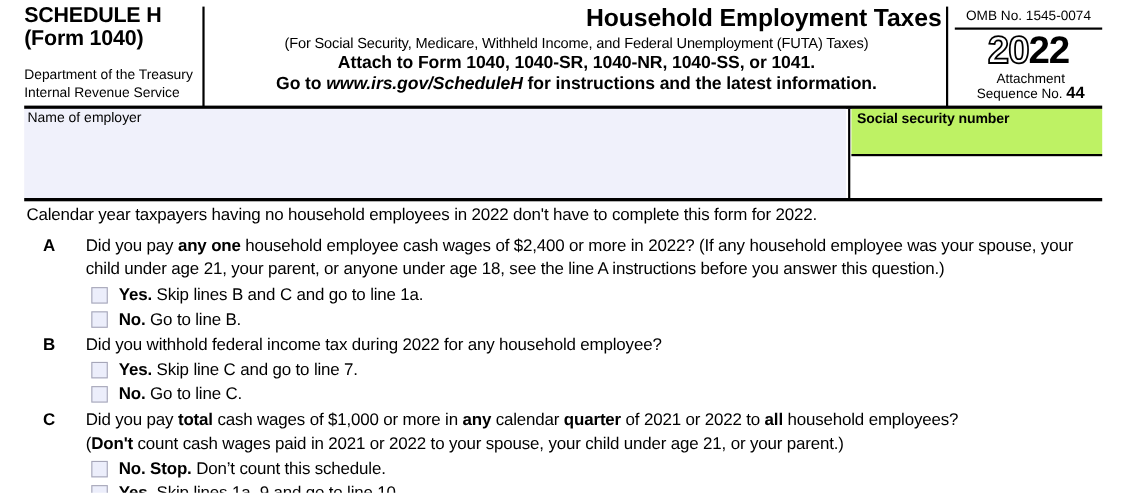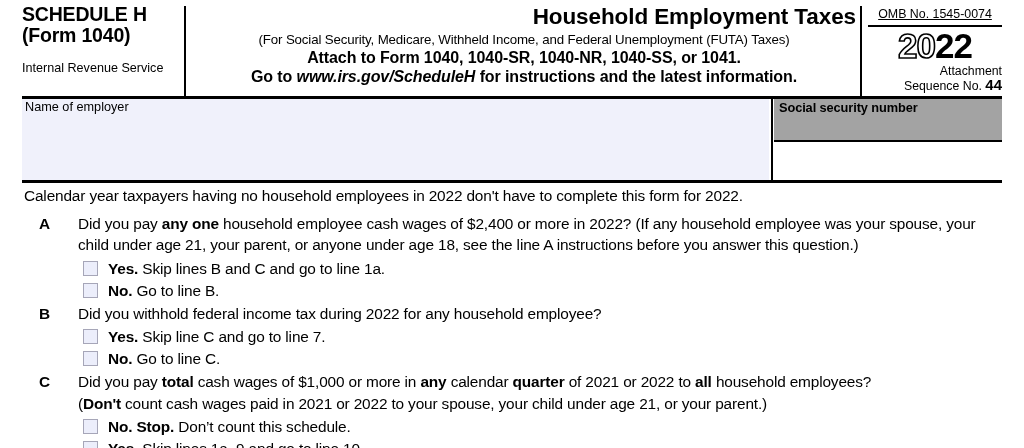--- a/index.html
+++ b/index.html
@@ -90,21 +90,20 @@
     position: absolute;
     left: 846px;
     top: 0;
     width: 134px;
     text-align: center;
   }
   .omb {
     font-size: 12.4px;
     line-height: 17px;
     padding-top: 2px;
-    text-decoration: underline;
   }
   .omb-rule {
     width: 134px;
     height: 1.5px;
     background: #000;
     margin: 2px 0 0 0;
   }
   .year {
     font-size: 35px;
     font-weight: bold;
@@ -113,21 +112,21 @@
     padding-top: 1px;
   }
   .year .hollow {
     color: #ffffff;
     -webkit-text-stroke: 1.6px #000000;
   }
   .year .solid { color: #000000; }
   .attach {
     font-size: 12.3px;
     line-height: 14px;
-    text-align: right;
+    text-align: center;
     padding-left: 4px;
   }
   .attach .seqno {
     font-weight: bold;
     font-size: 15px;
   }
 
   
   .rule-thick {
     position: absolute;
@@ -166,21 +165,21 @@
     width: 1.6px;
     height: 81px;
     background: #000;
   }
   .ssn-box {
     position: absolute;
     left: 752px;
     top: 0;
     width: 228px;
     height: 41px;
-    background: #a3a3a3;
+    background: #bef264;
   }
   .ein-box {
     position: absolute;
     left: 752px;
     top: 44px;
     width: 228px;
     height: 37px;
     background: #f0f1fb;
   }
   .h-sep {
@@ -265,20 +264,21 @@
 <div id="form-root">
 
   <div class="header">
 
     <div class="hdr-left">
       <div class="sched-title">
         <div>SCHEDULE H</div>
         <div>(Form 1040)</div>
       </div>
       <div class="dept">
+        <div>Department of the Treasury</div>
         <div>Internal Revenue Service</div>
       </div>
     </div>
 
     <div class="vdiv vdiv-left"></div>
     <div class="vdiv vdiv-right"></div>
 
     <div class="hdr-center">
       <div class="main-title">Household Employment Taxes</div>
       <div class="sub1">(For Social Security, Medicare, Withheld Income, and Federal Unemployment (FUTA) Taxes)</div>

